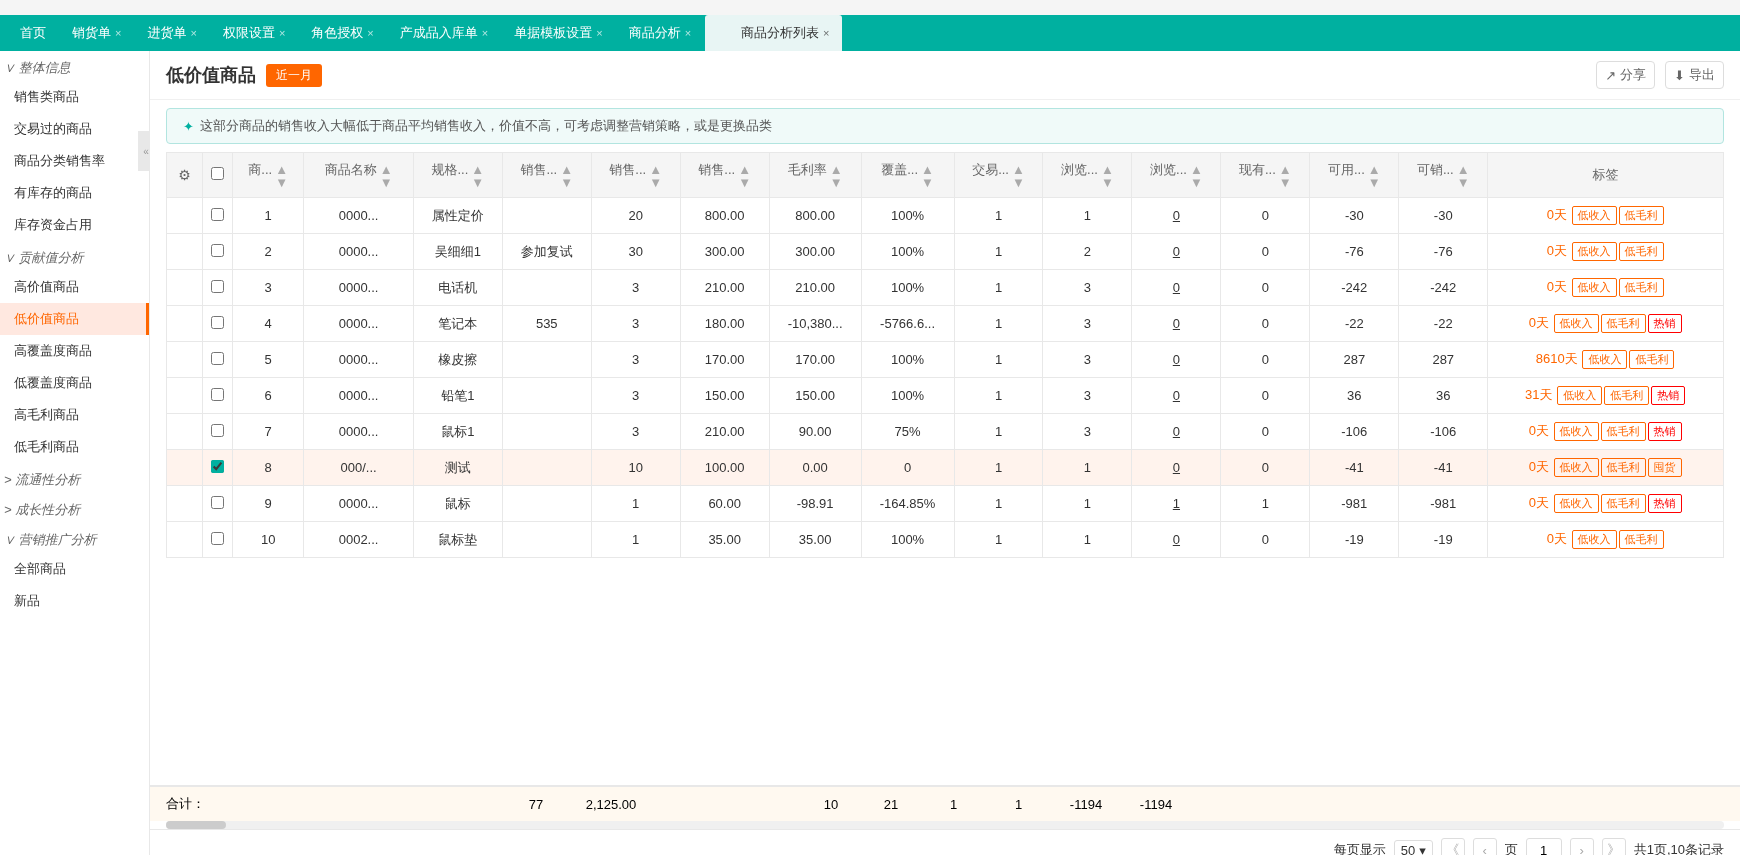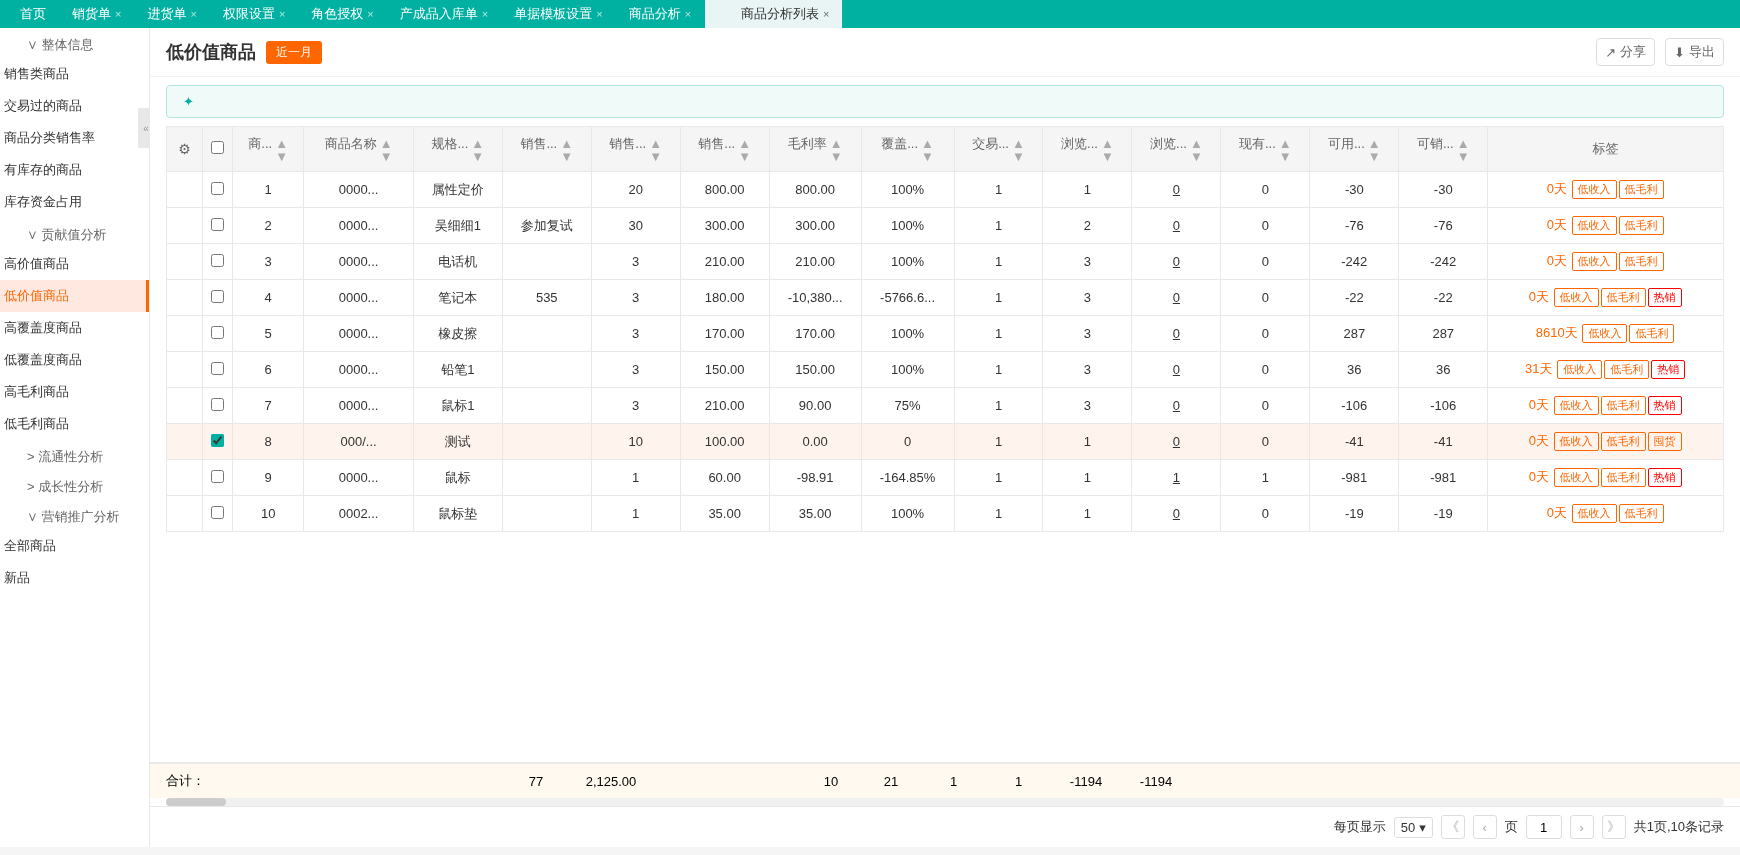--- a/index.html
+++ b/index.html
@@ -3,23 +3,24 @@
   <meta charset="utf-8">
   <style>
     * { box-sizing: border-box; margin: 0; padding: 0; font-family: 'Microsoft YaHei', Arial, sans-serif; font-size: 13px; }
     body { background: #f5f5f5; overflow-x: hidden; }
 
     
     .top-nav {
       background: #00b0a0;
       display: flex;
       align-items: center;
-      height: 28px;
+      height: 36px;
       padding: 0 8px;
       gap: 2px;
+      margin-top: 15px;
     }
     .nav-item {
       color: #fff;
       padding: 4px 12px;
       cursor: pointer;
       white-space: nowrap;
       border-radius: 3px 3px 0 0;
       display: flex;
       align-items: center;
       gap: 4px;
@@ -38,29 +39,30 @@
     
     .sidebar {
       width: 150px;
       background: #fff;
       border-right: 1px solid #e8e8e8;
       overflow-y: auto;
       flex-shrink: 0;
     }
     .sidebar-group-title {
       color: #666;
-      padding: 8px 27px 4px;
+      padding: 8px 4px 4px;
       font-size: 12px;
       display: flex;
       align-items: center;
       gap: 4px;
       cursor: pointer;
+      font-style: italic;
     }
     .sidebar-item {
-      padding: 7px 4px;
+      padding: 7px 14px;
       cursor: pointer;
       color: #333;
       font-size: 13px;
     }
     .sidebar-item.active { background: #ffe8e0; color: #ff6600; border-right: 3px solid #ff6600; }
     .sidebar-collapse-btn {
       position: absolute;
       left: 138px;
       top: 80px;
       width: 16px;
@@ -382,20 +384,21 @@
         </div>
         <div class="action-btn">
           <span>⬇</span>
           <span>导出</span>
         </div>
       </div>
     </div>
 
     <div class="info-banner">
       <span class="info-icon">✦</span>
+      <span>这部分商品的销售收入大幅低于商品平均销售收入，价值不高，可考虑调整营销策略，或是更换品类</span>
     </div>
 
     <div class="table-container">
       <table>
         <thead>
           <tr>
             <th class="gear-cell">
               <span class="gear-icon">⚙</span>
             </th>
             <th class="checkbox-cell">

